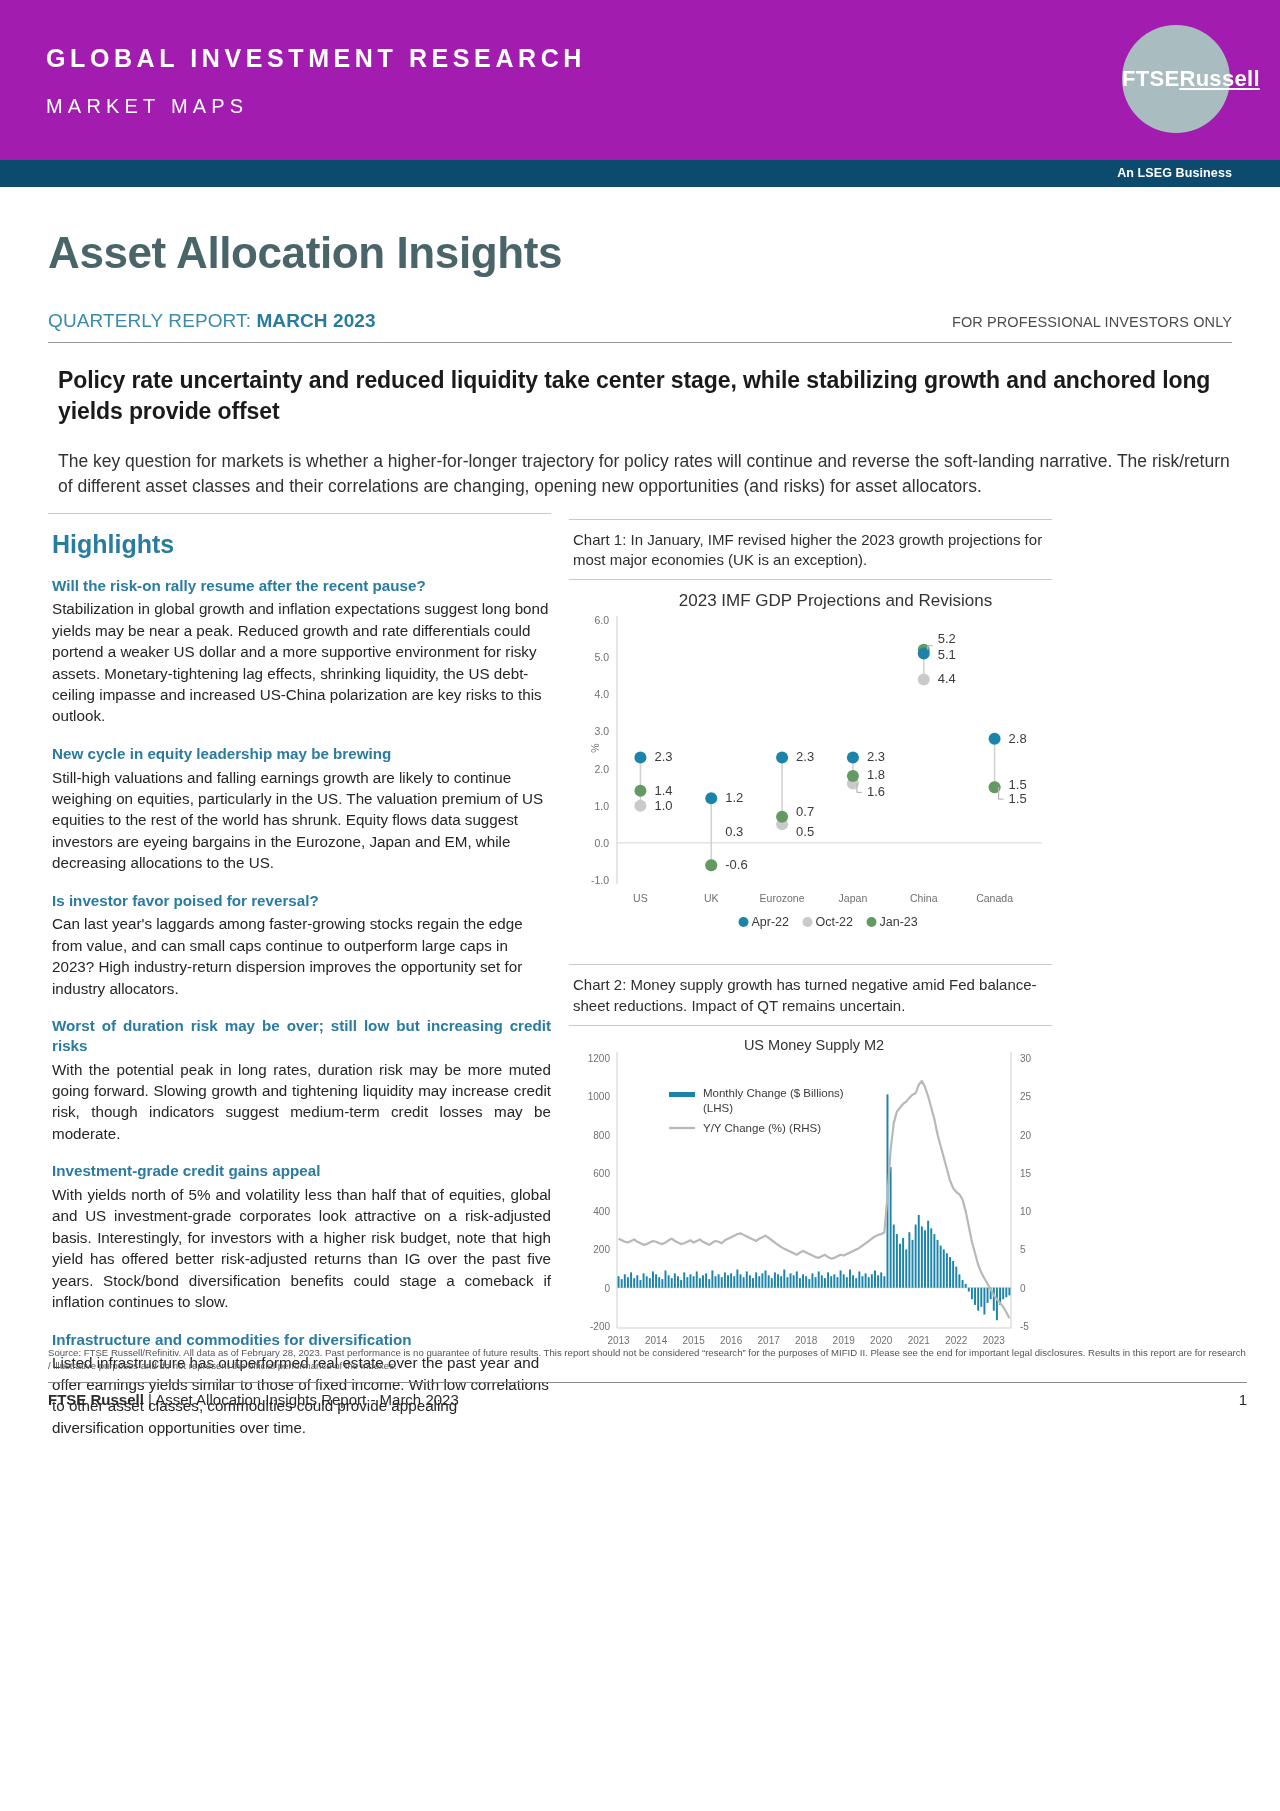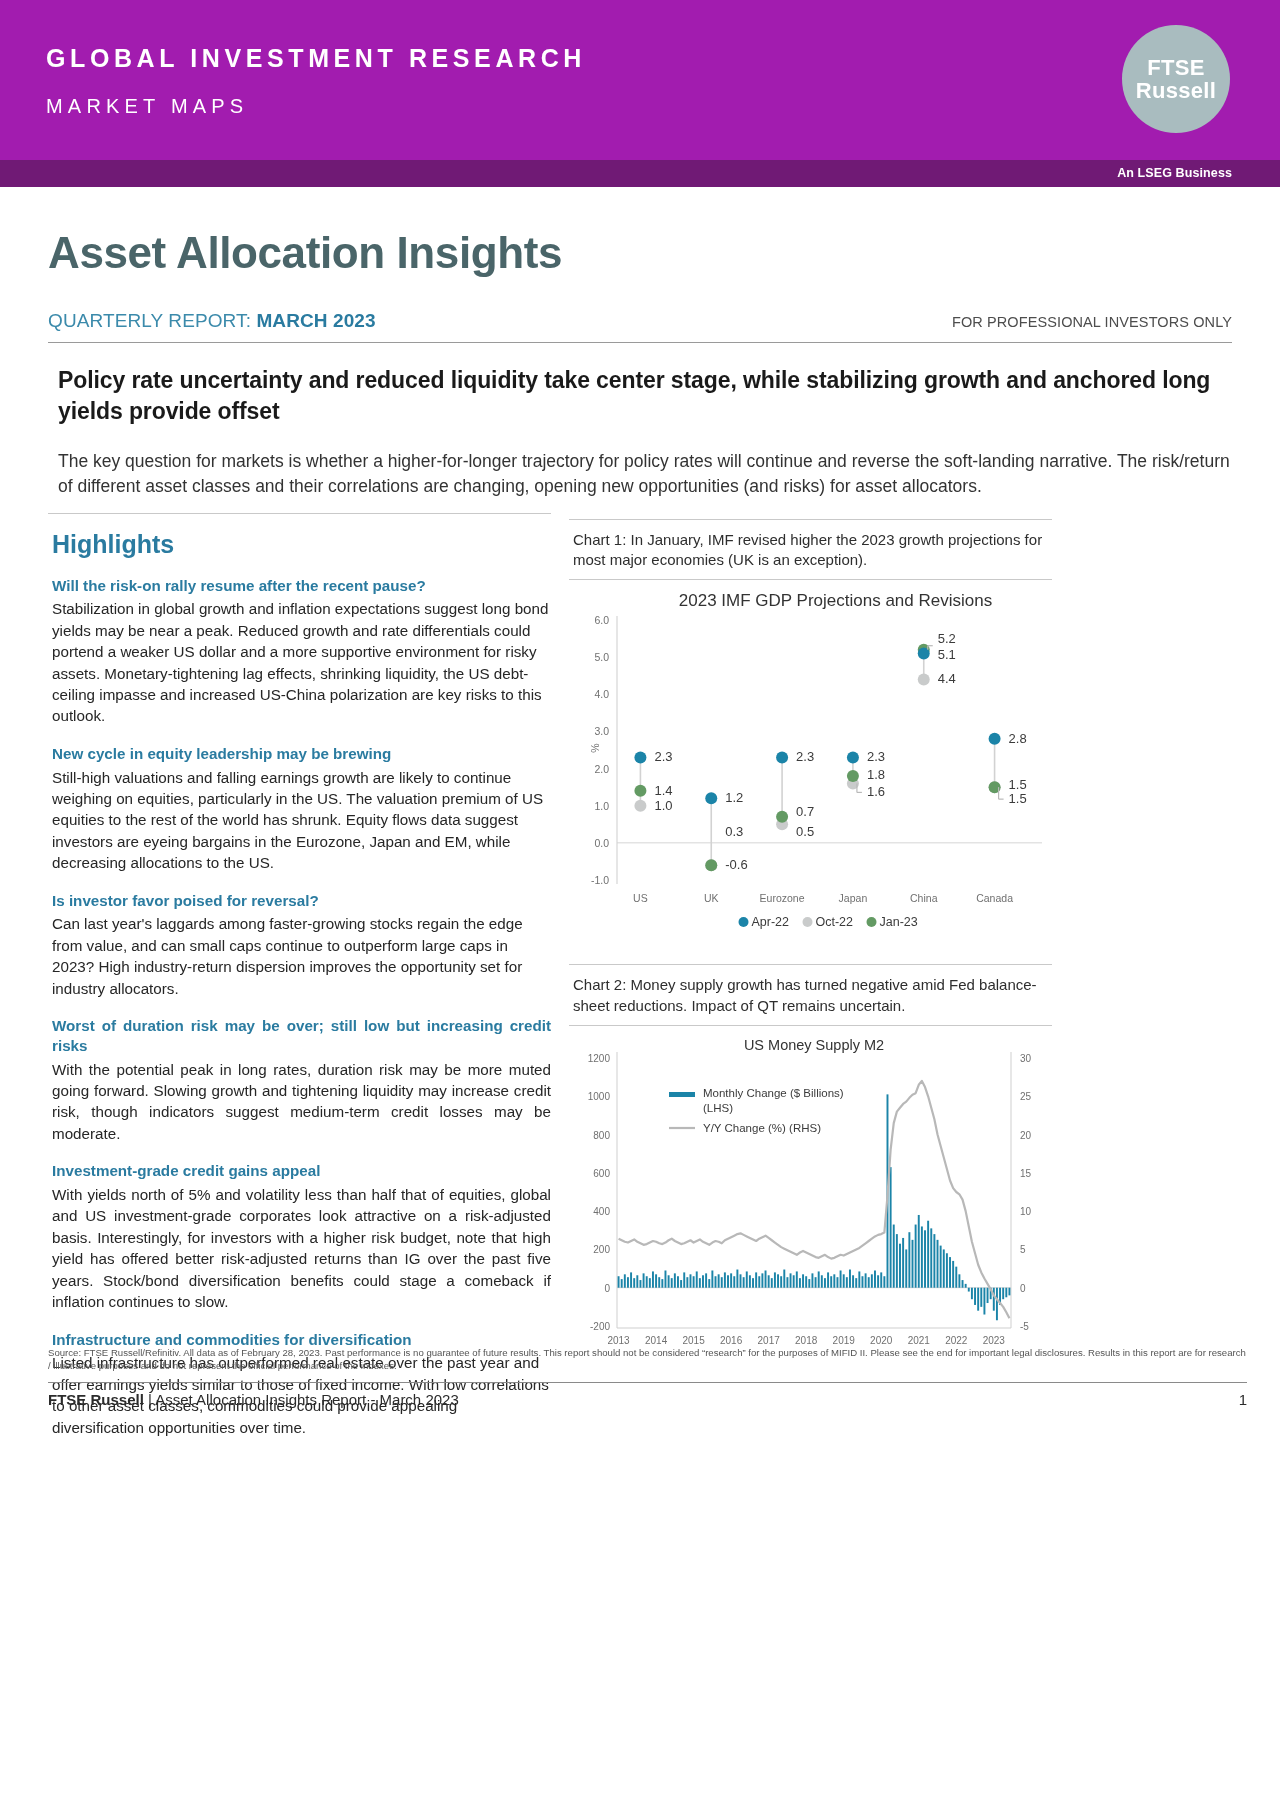--- a/index.html
+++ b/index.html
@@ -48,32 +48,32 @@
     font-weight: 400;
   }
 
   .logo-circle {
     position: absolute;
     right: 50px; top: 25px;
     width: 108px; height: 108px;
     border-radius: 50%;
     background: #a9bcbf;
     display: flex;
-    flex-direction: column;
+    flex-direction: row;
     align-items: center;
-    justify-content: center;
+    justify-content: space-between;
     color: #ffffff;
     line-height: 1.05;
   }
   .logo-circle .l1 { font-size: 22px; font-weight: bold; letter-spacing: .3px; }
-  .logo-circle .l2 { font-size: 22px; font-weight: bold; letter-spacing: .3px; }
+  .logo-circle .l2 { font-size: 22px; font-weight: bold; letter-spacing: .3px; text-decoration: underline; }
 
   .subbanner {
     height: 27px;
-    background: #701a75;
+    background: #0c4a6e;
     position: relative;
   }
   .subbanner .lseg {
     position: absolute;
     right: 48px; top: 6px;
     color: #ffffff;
     font-size: 12.5px;
     font-weight: bold;
     letter-spacing: .1px;
   }

